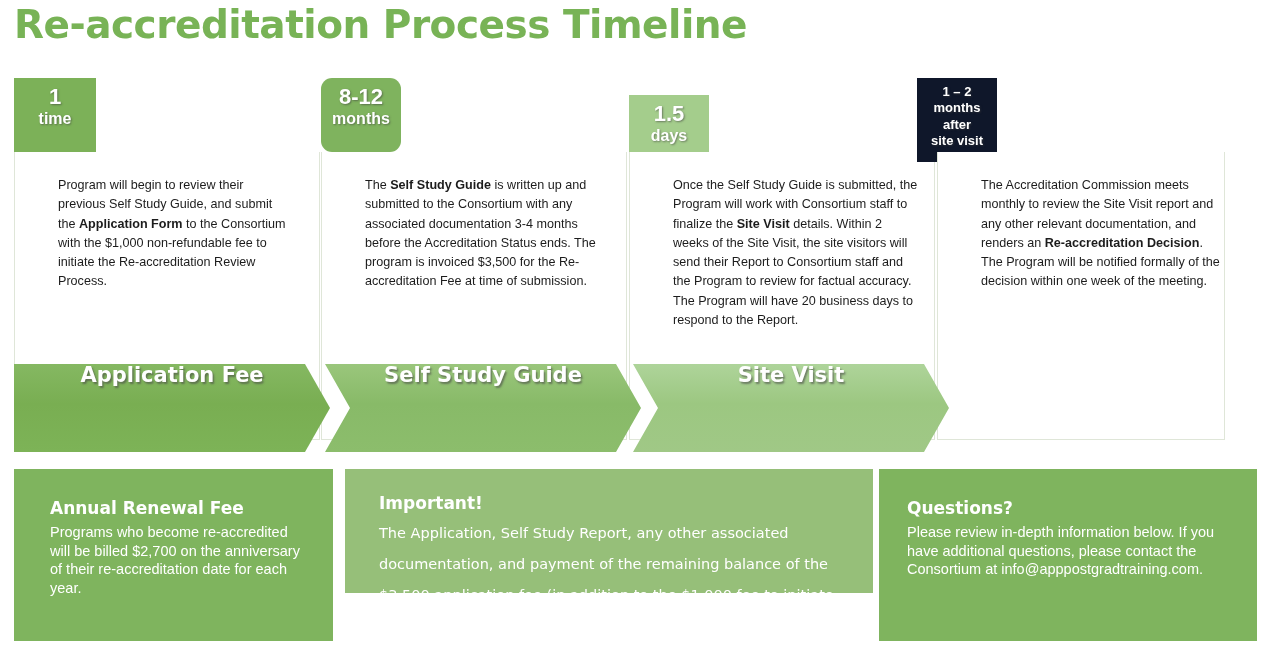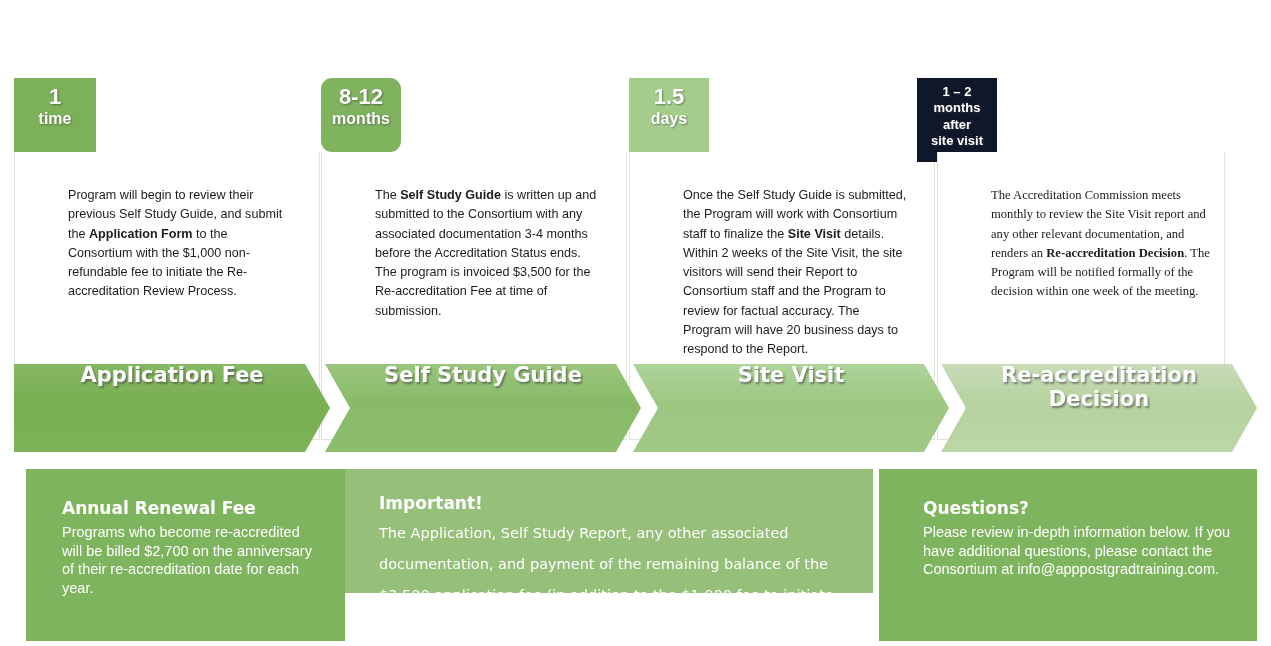--- a/index.html
+++ b/index.html
@@ -42,21 +42,21 @@
 
   .card{
     position:absolute;
     background:#ffffff;
     border-left:1px solid #dfe6d8;
     border-right:1px solid #dfe6d8;
     border-bottom:1px solid #dfe6d8;
     box-sizing:border-box;
   }
   .card p{
-    margin:12px;
+    margin:2px;
     font-size:12.6px;
     line-height:19.3px;
     color:#1c1c1c;
   }
   .card p b{font-weight:bold;}
 
   
   .chev{
     position:absolute;
     top:364px;
@@ -89,20 +89,21 @@
     line-height:18.5px;
   }
   .note.rounded h3, .note.rounded p{font-family:"DejaVu Sans", sans-serif;}
   .note.rounded p{line-height:31px;font-size:14.5px;}
 </style>
 </head>
 <body>
 
 <div id="stage">
 
+  <div class="title">Re-accreditation Process Timeline</div>
 
   <div class="col">
     <div class="badge" style="left:14px;top:0;width:82px;height:74px;background:#7cb158;">
       <span>1</span>
       <span class="sub">time</span>
     </div>
     <div class="card" style="left:14px;top:74px;width:306px;height:288px;padding:22px 24px 0 41px;">
       <p>
         Program will begin to review their previous Self Study Guide, and submit the <b>Application Form</b> to the Consortium with the $1,000 non-refundable fee to initiate the Re-accreditation Review Process.
       </p>
@@ -115,39 +116,39 @@
       <span class="sub">months</span>
     </div>
     <div class="card" style="left:321px;top:74px;width:306px;height:288px;padding:22px 16px 0 41px;">
       <p>
         The <b>Self Study Guide</b> is written up and submitted to the Consortium with any associated documentation 3-4 months before the Accreditation Status ends. The program is invoiced $3,500 for the Re-accreditation Fee at time of submission.
       </p>
     </div>
   </div>
 
   <div class="col">
-    <div class="badge" style="left:629px;top:0;width:80px;height:74px;background:#a4cd8c;">
+    <div class="badge" style="left:629px;top:17px;width:80px;height:74px;background:#a4cd8c;">
       <span>1.5</span>
       <span class="sub">days</span>
     </div>
     <div class="card" style="left:629px;top:74px;width:306px;height:288px;padding:22px 12px 0 41px;">
       <p>
         Once the Self Study Guide is submitted, the Program will work with Consortium staff to finalize the <b>Site Visit</b> details. Within 2 weeks of the Site Visit, the site visitors will send their Report to Consortium staff and the Program to review for factual accuracy. The Program will have 20 business days to respond to the Report.
       </p>
     </div>
   </div>
 
   <div class="col">
     <div class="badge small" style="left:917px;top:0;width:80px;height:84px;background:#0f172a;">
       <span>1 – 2</span>
       <span class="sub">months</span>
       <span class="sub">after</span>
       <span class="sub">site visit</span>
     </div>
-    <div class="card" style="left:937px;top:74px;width:288px;height:288px;padding:22px 1px 0 41px;font-family:Liberation Serif, serif;">
+    <div class="card" style="left:937px;top:74px;width:288px;height:288px;padding:22px 1px 0 41px;">
       <p>
         The Accreditation Commission meets monthly to review the Site Visit report and any other relevant documentation, and renders an <b>Re-accreditation Decision</b>. The Program will be notified formally of the decision within one week of the meeting.
       </p>
     </div>
   </div>
 
   <div class="chev" style="left:14px;width:316px;
               background:linear-gradient(to bottom,#85b862 0%,#79ae52 45%,#7db357 100%);
               clip-path:polygon(0 0, 291px 0, 316px 50%, 291px 100%, 0 100%);">
     <span>Application Fee</span>
@@ -158,37 +159,29 @@
               clip-path:polygon(0 0, 291px 0, 316px 50%, 291px 100%, 0 100%, 25px 50%);">
     <span>Self Study Guide</span>
   </div>
 
   <div class="chev" style="left:633px;width:316px;
               background:linear-gradient(to bottom,#aed49a 0%,#9cc781 45%,#a0c886 100%);
               clip-path:polygon(0 0, 291px 0, 316px 50%, 291px 100%, 0 100%, 25px 50%);">
     <span>Site Visit</span>
   </div>
 
-  <div class="chev" style="left:941px;width:316px;
-              background:linear-gradient(to bottom,#c8dcb8 0%,#b6d29f 45%,#bcd6a8 100%);
-              clip-path:polygon(0 0, 291px 0, 316px 50%, 291px 100%, 0 100%, 25px 50%);">
-    <span>
-      <span>Re-accreditation</span><br>
-      <span>Decision</span>
-    </span>
-  </div>
 
-  <div class="note" style="left:26px;top:469px;width:319px;height:172px;background:#7fb45e;padding:29px 28px 0 36px;">
+  <div class="note" style="left:14px;top:469px;width:319px;height:172px;background:#7fb45e;padding:29px 28px 0 36px;">
     <h3>Annual Renewal Fee</h3>
     <p>Programs who become re-accredited will be billed $2,700 on the anniversary of their re-accreditation date for each year.</p>
   </div>
 
   <div class="note rounded" style="left:345px;top:469px;width:528px;height:124px;background:#96bf79;padding:24px 20px 0 34px;">
     <h3>Important!</h3>
     <p>The Application, Self Study Report, any other associated documentation, and payment of the remaining balance of the $3,500 application fee (in addition to the $1,000 fee to initiate the review) must be paid prior to the Site Visit for Re-accreditation.</p>
   </div>
 
-  <div class="note" style="left:879px;top:469px;width:378px;height:172px;background:#7fb45e;padding:29px 16px 0 44px;">
+  <div class="note" style="left:879px;top:469px;width:378px;height:172px;background:#7fb45e;padding:29px 16px 0 28px;">
     <h3>Questions?</h3>
     <p>Please review in-depth information below. If you have additional questions, please contact the Consortium at info@apppostgradtraining.com.</p>
   </div>
 
 </div>
 
 </body></html>

